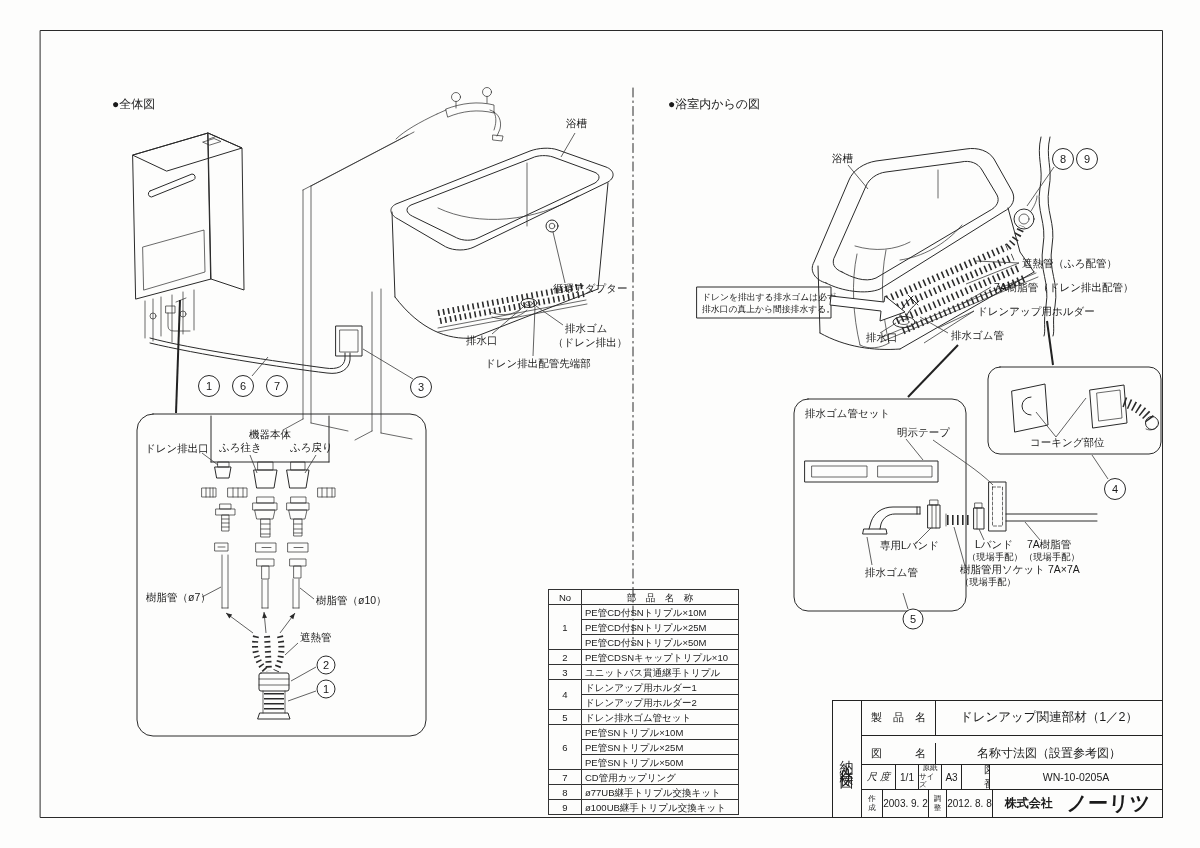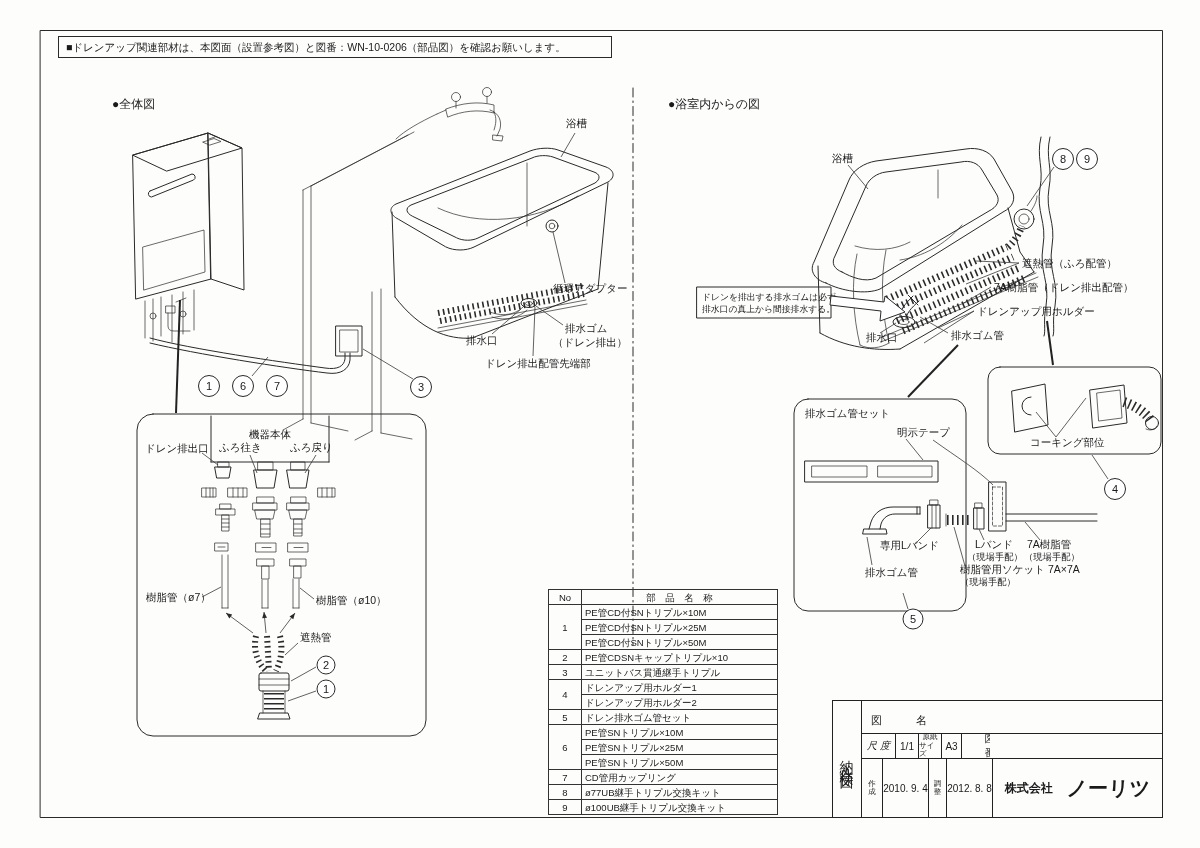--- a/index.html
+++ b/index.html
@@ -16,21 +16,21 @@
   .lbl{font-family:"Liberation Sans","DejaVu Sans",sans-serif;font-size:10.5px;fill:#1a1a1a;}
   .lbl-s{font-size:9.3px;}
   .lbl-n{font-size:8.8px;}
   .lbl-t{font-size:12px;}
   .co-t{font-size:11px;text-anchor:middle;}
   .ctr{text-anchor:middle;}
   
   .note-box{position:absolute;left:58px;top:36px;width:554px;height:22px;border:1px solid #2a2a2a;
             font-size:10.5px;line-height:20px;padding-left:7px;box-sizing:border-box;white-space:nowrap;}
   
-  table.parts{position:absolute;left:548px;top:589px;width:230px;border-collapse:collapse;
+  table.parts{position:absolute;left:548px;top:589px;width:191px;border-collapse:collapse;
               font-size:9.5px;table-layout:fixed;}
   table.parts th,table.parts td{border:1px solid #333;height:14px;line-height:13px;padding:0 3px;
               font-weight:normal;overflow:hidden;white-space:nowrap;}
   table.parts .no{width:26px;text-align:center;}
   table.parts .nm{text-align:left;margin-top:32px;}
   table.parts th.nm{text-align:center;}
   
   .tblock{position:absolute;left:832px;top:700px;width:331px;height:118px;border:1.5px solid #222;
           box-sizing:border-box;display:flex;font-size:11px;background:#fdfdfc;}
   .tb-side{width:28px;border-right:1px solid #222;display:flex;align-items:center;justify-content:center;
@@ -350,23 +350,20 @@
   </g>
   <text class="lbl" x="975" y="548">Lバンド</text>
   <text class="lbl lbl-s" x="967" y="560">（現場手配）</text>
   <text class="lbl" x="1027" y="548">7A樹脂管</text>
   <text class="lbl lbl-s" x="1024" y="560">（現場手配）</text>
   <text class="lbl" x="960" y="573">樹脂管用ソケット 7A×7A</text>
   <text class="lbl lbl-s" x="960" y="585">（現場手配）</text>
   <path class="ld" d="M984,540 L979,529 M1040,540 L1025,522 M965,566 L954,527"></path>
 </svg>
 
-<div class="note-box">
-  <span>■ドレンアップ関連部材は、本図面（設置参考図）と図番：WN-10-0206（部品図）を確認お願いします。</span>
-</div>
 
 <table class="parts">
   <tbody>
         <tr>
     <th class="no">No</th>
     <th class="nm">部　品　名　称</th>
   </tr>
   <tr>
           <td class="no" rowspan="3">1</td>
           <td class="nm">PE管CD付SNトリプル×10M</td>
@@ -417,49 +414,57 @@
   <tr>
           <td class="no">9</td>
           <td class="nm">ø100UB継手トリプル交換キット</td>
         </tr>
 </tbody>
     </table>
 
 <div class="tblock">
   <div class="tb-side">納入仕様図</div>
   <div class="tb-main">
+    <div class="tb-row" style="height:41px;">
+      <div class="tb-cell" style="width:74px;">
+        <span class="spread">製品名</span>
+      </div>
+      <div class="tb-cell" style="flex:1;font-size:12.5px;">ドレンアップ関連部材（1／2）</div>
+    </div>
     <div class="tb-row" style="height:26px;margin-top:7px;">
       <div class="tb-cell" style="width:74px;">
         <span class="spread">図名</span>
       </div>
+      <div class="tb-cell" style="flex:1;font-size:12px;">名称寸法図（設置参考図）</div>
     </div>
     <div class="tb-row" style="height:25px;font-size:10px;">
       <div class="tb-cell" style="width:34px;">
         <span class="spread" style="padding:0 5px;font-style:italic;">尺度</span>
       </div>
       <div class="tb-cell" style="width:23px;">1/1</div>
       <div class="tb-cell" style="width:23px;">
         <span class="two-line">
               <span>原紙</span>
               <span>サイズ</span>
             </span>
       </div>
       <div class="tb-cell" style="width:20px;">A3</div>
       <div class="tb-cell" style="width:28px;">
         <span class="spread" style="padding:0 4px;margin-left:27px;">図番</span>
       </div>
+      <div class="tb-cell" style="flex:1;font-size:10.5px;">WN-10-0205A</div>
     </div>
     <div class="tb-row" style="font-size:10px;">
       <div class="tb-cell" style="width:21px;">
         <span class="two-line">
               <span>作</span>
               <span>成</span>
             </span>
       </div>
-      <div class="tb-cell" style="width:46px;">2010. 9. 4</div>
+      <div class="tb-cell" style="width:46px;">2003. 9. 2</div>
       <div class="tb-cell" style="width:18px;">
         <span class="two-line">
               <span>調</span>
               <span>整</span>
             </span>
       </div>
       <div class="tb-cell" style="width:46px;">2012. 8. 8</div>
       <div class="tb-cell company" style="flex:1;">
         <span class="pre">株式会社</span>
         <span class="nm">ノーリツ</span>

